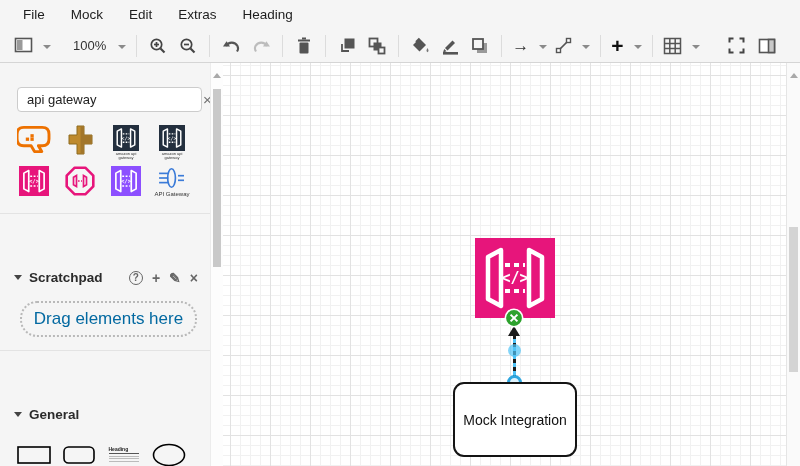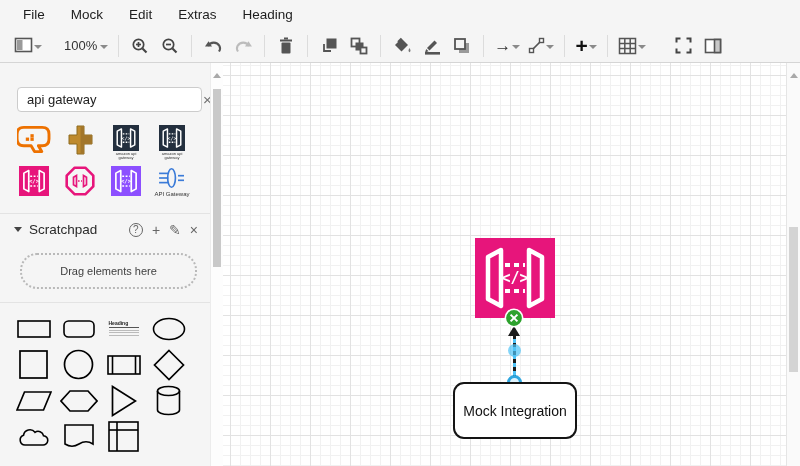--- a/index.html
+++ b/index.html
@@ -6,21 +6,21 @@
   html,body { width:800px; height:466px; overflow:hidden; }
   body { font-family:"Liberation Sans", sans-serif; background:#fff; color:#222; }
   .app { width:800px; height:466px; display:flex; flex-direction:column; background:#f5f5f5; }
 
   
   .menubar { height:29px; display:flex; align-items:center; padding-left:10px; font-size:13.5px; color:#1d1d1d; flex:0 0 auto; }
   .menu-item { padding:0 13px; cursor:default;text-align:right; }
 
   
   .toolbar { height:34px; display:flex; align-items:center; padding:0 10px; flex:0 0 auto; border-bottom:1px solid #d5d5d5; }
-  .tbtn { height:26px; min-width:22px; display:flex; align-items:center; justify-content:center; gap:1px; margin:0 4px; color:#444; }
+  .tbtn { height:26px; min-width:22px; display:flex; align-items:center; justify-content:center; gap:10px; margin:0 4px; color:#444; }
   .caret { width:0; height:0; border-left:4px solid transparent; border-right:4px solid transparent; border-top:4px solid #8a8a8a; margin-top:2px; }
   .sep { width:1px; height:22px; background:#dcdcdc; margin:0 6px; flex:0 0 auto; }
   .zoom-label { font-size:13px; color:#333; padding:0 2px 0 14px; }
   .disabled { opacity:.35; }
   .glyph-plus { font-size:21px; font-weight:bold; color:#111; line-height:20px; }
   .glyph-arrow { font-size:17px; color:#333; line-height:20px; }
   .push-right { margin-left:22px; }
 
   
   .main { flex:1; display:flex; min-height:0; }
@@ -32,27 +32,27 @@
   .search-box input { border:none; outline:none; background:transparent; flex:1; font-size:13px; color:#222; font-family:"Liberation Sans",sans-serif; }
   .clear-x { color:#707070; font-size:15px; line-height:15px; cursor:pointer; }
 
   .results { display:grid; grid-template-columns:repeat(4,42px); column-gap:4px; row-gap:4px; padding:9px 0 10px 13px; }
   .result-cell { height:37px; display:flex; flex-direction:column; align-items:center; justify-content:flex-start; }
   .tiny-label { font-size:4px; line-height:4px; color:#333; text-align:center; width:30px; margin-top:1px; }
   .mini-label { font-size:6px; line-height:6px; color:#333; text-align:center; margin-top:1px; }
 
   .divider { border-top:1px solid #e3e3e3; }
 
-  .section-header { display:flex; align-items:center; padding:8px 12px 7px 14px; font-weight:normal; font-size:13.5px; color:#2b2b2b; }
+  .section-header { display:flex; align-items:center; padding:8px 12px 7px 14px; font-weight:bold; font-size:13.5px; color:#2b2b2b;margin-top:48px; }
   .tri-down { width:0; height:0; border-left:4.5px solid transparent; border-right:4.5px solid transparent; border-top:5.5px solid #444; margin-right:7px; }
   .scratch-tools { margin-left:auto; display:flex; align-items:center; gap:9px; color:#666; }
   .help-circle { width:14px; height:14px; border:1.2px solid #666; border-radius:50%; font-size:10px; line-height:12px; text-align:center; display:inline-block; }
   .tool-glyph { font-size:14px; line-height:14px; }
 
-  .dragzone { margin:9px 13px 13px 20px; height:36px; border:2px dotted #b9b9b9; border-radius:17px; display:flex; align-items:center; justify-content:center; color:#404040; font-size:11px; }
+  .dragzone { margin:9px 13px 13px 20px; height:36px; border:2px dotted #b9b9b9; border-radius:17px; display:flex; align-items:center; justify-content:center; color:#0369a1; font-size:17px; }
 
   .shapes-grid { display:grid; grid-template-columns:repeat(4,45px); padding:8px 0 0 11px; row-gap:1px; }
   .shape-cell { height:35px; display:flex; align-items:center; justify-content:center; }
   .text-shape { color:#6b6b6b; font-size:11px; }
   .heading-shape { width:30px; }
   .heading-shape .h-title { font-size:5px; font-weight:bold; color:#222; line-height:6px; }
   .heading-shape .h-rule { height:1px; background:#555; margin:1px 0 2px; }
   .heading-shape .h-line { height:1px; background:#bbb; margin:1.5px 0; }
 
   
@@ -74,21 +74,21 @@
     background-position:7px 12px, 7px 12px, 7px 2px, 7px 2px;
   }
   .node-apigw { position:absolute; left:252px; top:175px; width:80px; height:80px; }
   .edge-line { position:absolute; left:290px; top:272px; width:2.5px; height:46px;
     background:repeating-linear-gradient(to bottom, #1b1b1b 0 4px, #4fc3f7 4px 8px); }
   .edge-arrow { position:absolute; left:285px; top:263px; width:0; height:0;
     border-left:6px solid transparent; border-right:6px solid transparent; border-bottom:10px solid #1b1b1b; }
   .green-dot { position:absolute; left:281px; top:245px; width:20px; height:20px; }
   .mid-handle { position:absolute; left:285px; top:281px; width:13px; height:13px; border-radius:50%; background:rgba(79,195,247,.7); }
   .end-handle { position:absolute; left:284px; top:312px; width:15px; height:15px; border-radius:50%; border:3.5px solid #2fa7e0; background:#dff3fd; }
-  .node-mock { position:absolute; left:230px; top:319px; width:124px; height:57px; background:#fff; border:2px solid #141414; border-radius:11px; display:flex; align-items:center; justify-content:center; font-size:14px; color:#111; }
+  .node-mock { position:absolute; left:230px; top:319px; width:124px; height:75px; background:#fff; border:2px solid #141414; border-radius:11px; display:flex; align-items:center; justify-content:center; font-size:14px; color:#111; }
 
   
   .canvas-scroll { width:14px; flex:0 0 auto; background:#fafafa; border-left:1px solid #e5e5e5; position:relative; }
   .canvas-thumb { position:absolute; top:164px; left:2px; width:9px; height:145px; background:#d4d4d4; }
 
   svg { display:block; }
 </style>
 </head>
 <body>
 
@@ -330,20 +330,24 @@
           <span class="tool-glyph">×</span>
         </span>
       </div>
 
       <div class="dragzone">
         <span>Drag elements here</span>
       </div>
 
       <div class="divider"></div>
 
+      <div class="section-header">
+        <span class="tri-down"></span>
+        <span>General</span>
+      </div>
 
       <div class="shapes-grid">
         <div class="shape-cell">
             <svg width="34" height="18" viewBox="0 0 34 18" fill="none" stroke="#000" stroke-width="1.6">
               <rect x="1" y="1" width="32" height="16"></rect>
             </svg>
           </div>
         <div class="shape-cell">
             <svg width="32" height="18" viewBox="0 0 32 18" fill="none" stroke="#000" stroke-width="1.6">
               <rect x="1" y="1" width="30" height="16" rx="4.5"></rect>

